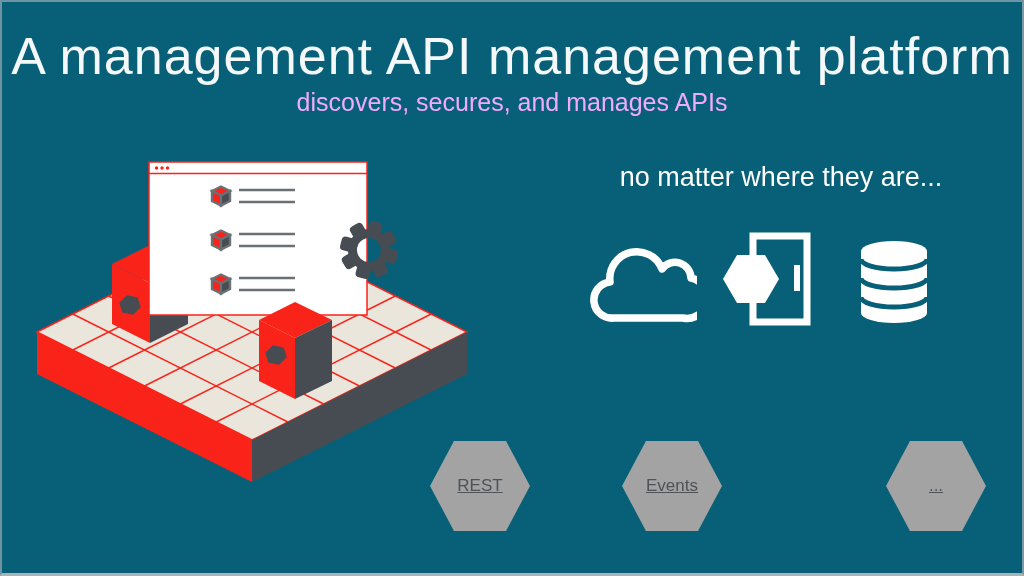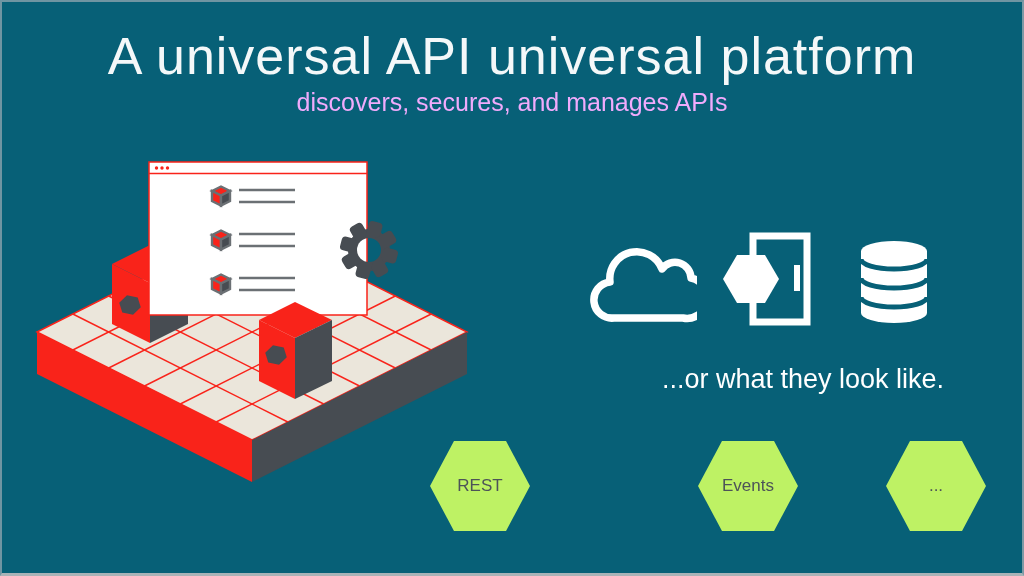--- a/index.html
+++ b/index.html
@@ -21,32 +21,32 @@
   }
   .caption{
     position:absolute; text-align:center; font-size:27px; font-weight:400; color:#fff;
     width:400px;
   }
   .caption.where{ left:579px; top:160px; }
   .caption.look { left:601px; top:362px; }
   .illustration{ position:absolute; left:25px; top:135px; width:450px; height:360px; }
   .icon-abs{ position:absolute; }
   .hex{
-    position:absolute; top:439px; width:100px; height:90px; background:#bef264;
+    position:absolute; top:439px; width:100px; height:90px; background:#a3a3a3;
     clip-path:polygon(0% 50%, 24% 0%, 76% 0%, 100% 50%, 76% 100%, 24% 100%);
     display:flex; align-items:center; justify-content:center;
-    font-size:17px; color:#4d5358; font-weight:400;
+    font-size:17px; color:#4d5358; font-weight:400;text-decoration:underline;
   }
 </style>
 </head>
 <body>
 
 <div class="slide">
 
-  <div class="title">A universal API universal platform</div>
+  <div class="title">A management API management platform</div>
   <div class="subtitle">discovers, secures, and manages APIs</div>
 
   <svg class="illustration" viewBox="25 135 450 360">
 
     <g>
       <polygon points="35,330 250,222 465,330 250,438" fill="#ebe6db" stroke="#f9231a" stroke-width="1.5"></polygon>
       <g stroke="#f9231a" stroke-width="1.4">
         <line x1="70.8" y1="348" x2="285.8" y2="240"></line>
         <line x1="106.7" y1="366" x2="321.7" y2="258"></line>
         <line x1="142.5" y1="384" x2="357.5" y2="276"></line>
@@ -110,21 +110,21 @@
     </g>
 
     <g>
       <polygon points="257,318 293,300 330,318 293,336" fill="#f9231a"></polygon>
       <polygon points="257,318 293,336 293,397 257,379" fill="#f9231a"></polygon>
       <polygon points="293,336 330,318 330,379 293,397" fill="#474c52"></polygon>
       <polygon points="-11,0 -5,-9 6,-9 11,0 5,9 -6,9" transform="translate(274,353) rotate(12)" fill="#474c52"></polygon>
     </g>
   </svg>
 
-  <div class="caption look">...or what they look like.</div>
+  <div class="caption where">no matter where they are...</div>
 
   <svg class="icon-abs" style="left:585px; top:236px;" width="110" height="90" viewBox="0 0 110 90">
     <path d="M 27 80 A 18 18 0 0 1 23 44 A 27 27 0 0 1 75 31 A 16 16 0 0 1 104 40 A 20 20 0 0 1 96 80 Z" fill="none" stroke="#ffffff" stroke-width="7.5" stroke-linejoin="round" stroke-linecap="round"></path>
   </svg>
 
   <svg class="icon-abs" style="left:713px; top:224px;" width="104" height="106" viewBox="0 0 104 106">
     <path d="M 38 30 L 38 10 L 92 10 L 92 96 L 38 96 L 38 76" fill="none" stroke="#ffffff" stroke-width="7"></path>
     <rect x="79" y="39" width="6" height="26" fill="#ffffff"></rect>
     <polygon points="8,53 22,29 50,29 64,53 50,77 22,77" fill="#ffffff"></polygon>
   </svg>
@@ -134,20 +134,20 @@
     <g fill="none" stroke="#076077" stroke-width="5">
       <path d="M 4 22 A 33 10 0 0 0 70 22"></path>
       <path d="M 4 41 A 33 10 0 0 0 70 41"></path>
       <path d="M 4 60 A 33 10 0 0 0 70 60"></path>
     </g>
   </svg>
 
   <div class="hex" style="left:428px;">
     <span>REST</span>
   </div>
-  <div class="hex" style="left:696px;">
+  <div class="hex" style="left:620px;">
     <span>Events</span>
   </div>
   <div class="hex" style="left:884px;">
     <span>...</span>
   </div>
 
 </div>
 
 </body></html>

